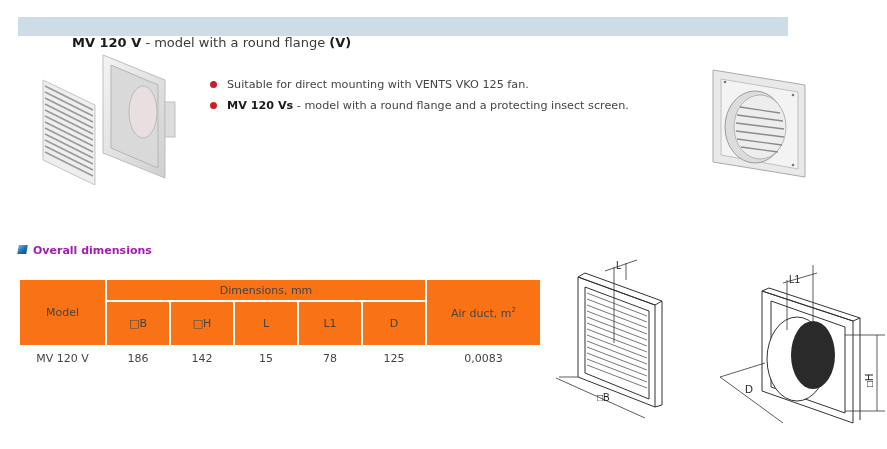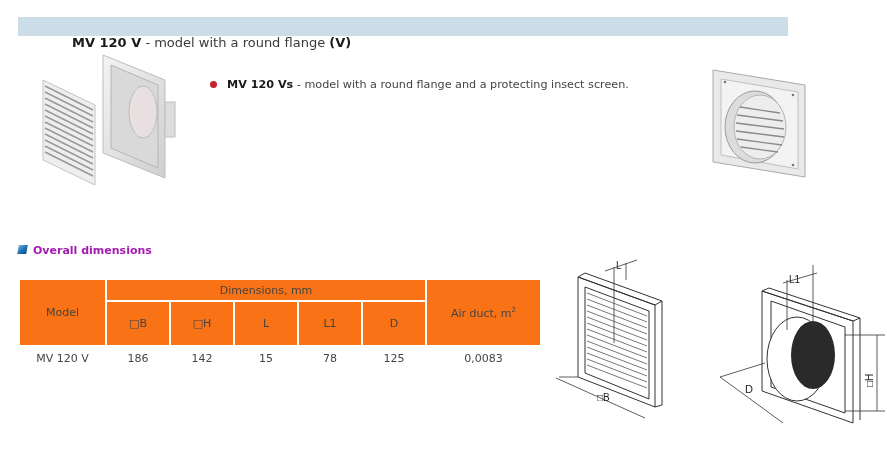--- a/index.html
+++ b/index.html
@@ -59,20 +59,21 @@
       <line x1="20" y1="102" x2="68" y2="126"></line>
   </g>
 
   <polygon points="78,5 140,30 140,128 78,103" fill="url(#gf)" stroke="#bdbdbd"></polygon>
   <polygon points="86,15 133,35 133,118 86,98" fill="#d9d9d9" stroke="#b5b5b5"></polygon>
   <ellipse cx="118" cy="62" rx="14" ry="26" fill="#e8e0e0" stroke="#bbbbbb"></ellipse>
   <rect x="140" y="52" width="10" height="35" fill="#dddddd" stroke="#c0c0c0"></rect>
 </svg>
 
 <ul class="bullets">
+  <li><span class="dot"></span><span>Suitable for direct mounting with  VENTS VKO 125 fan.</span></li>
   <li><span class="dot"></span><b>MV 120 Vs</b><span> - model with a round flange and a protecting insect screen.</span></li>
 </ul>
 
 <svg class="photo-right" viewBox="0 0 115 115">
   <polygon points="8,5 100,20 100,112 8,97" fill="#e9e9e9" stroke="#a9a9a9"></polygon>
   <polygon points="16,14 93,27 93,104 16,90" fill="#f3f3f3" stroke="#c0c0c0"></polygon>
   <ellipse cx="50" cy="62" rx="30" ry="36" fill="#dcdcdc" stroke="#9c9c9c"></ellipse>
   <ellipse cx="55" cy="62" rx="26" ry="32" fill="#ededed" stroke="#b5b5b5"></ellipse>
   <g stroke="#8a8a8a" stroke-width="1.3">
     <line x1="35" y1="42" x2="75" y2="48"></line>

